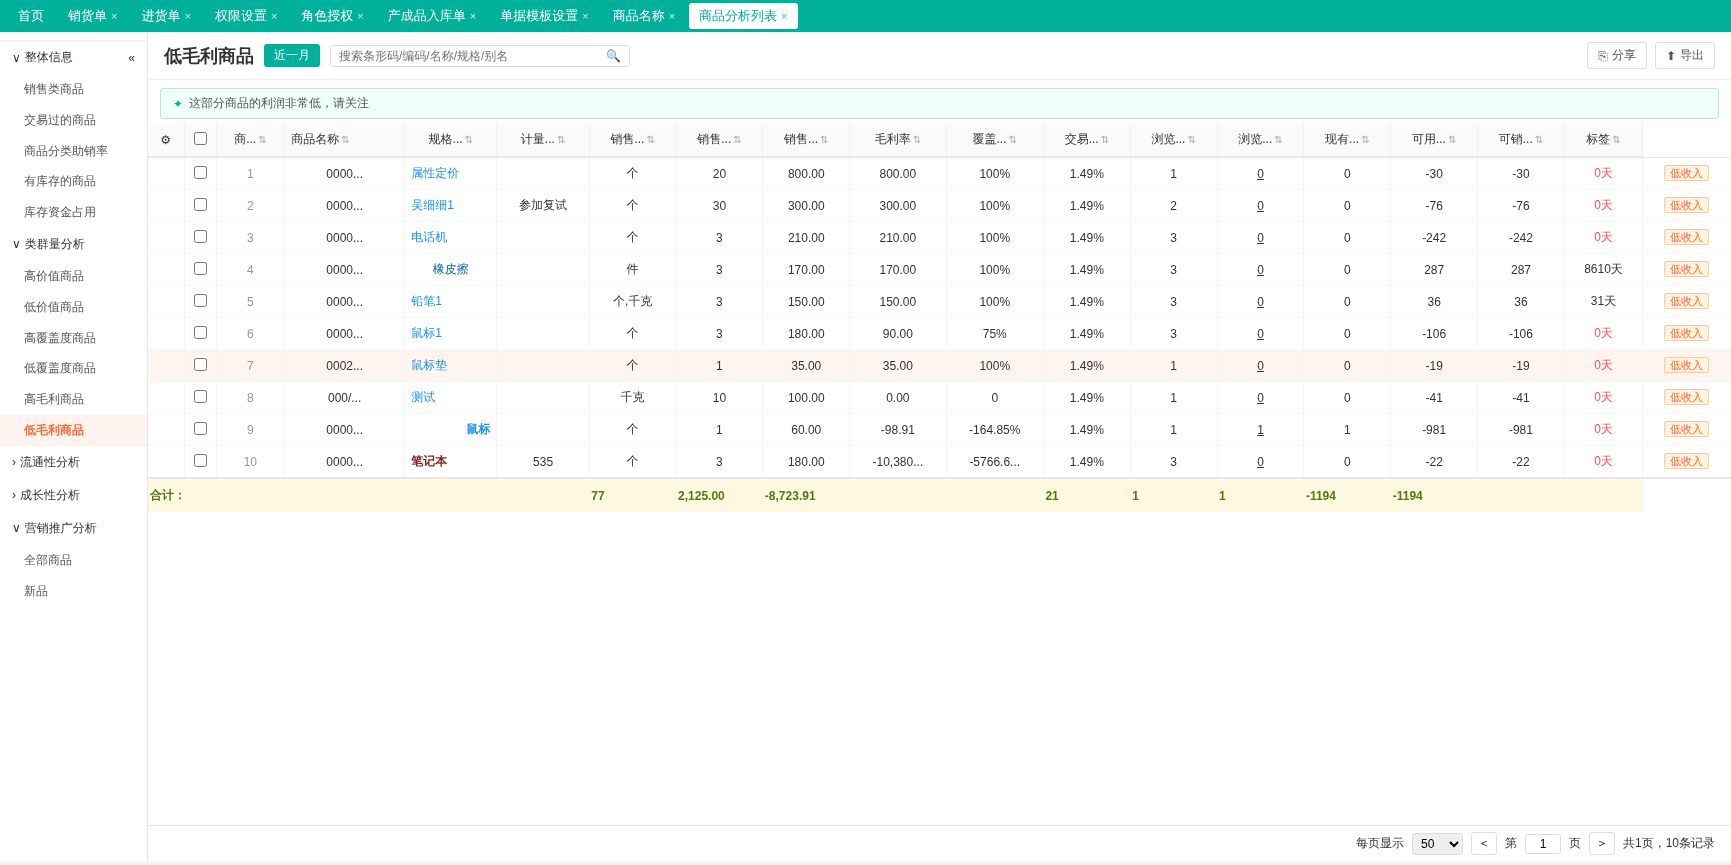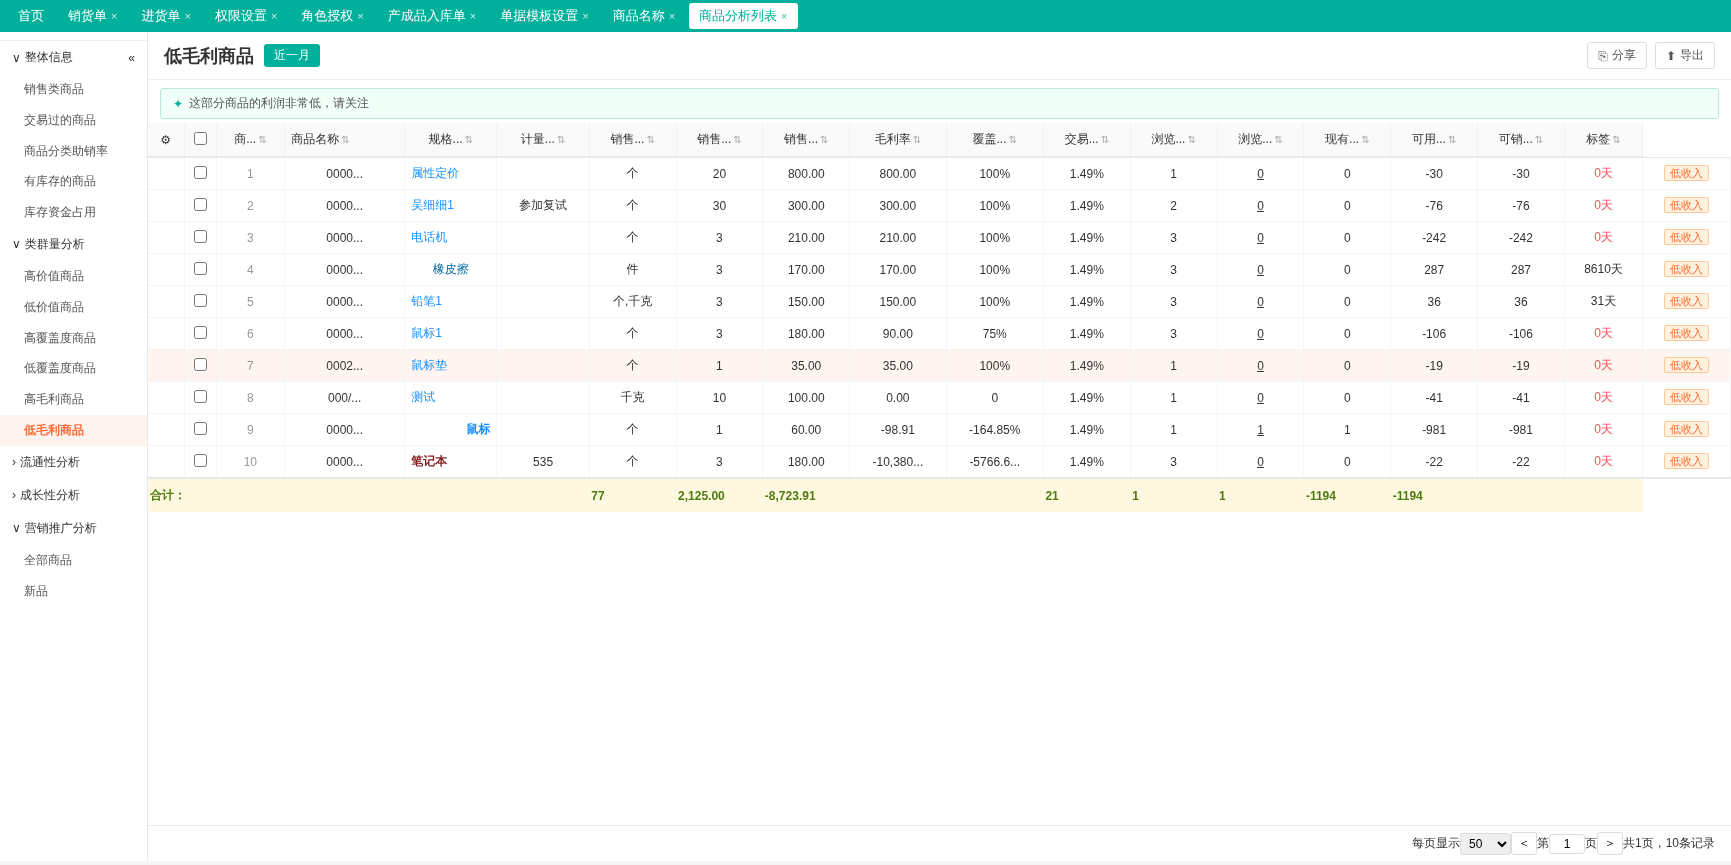--- a/index.html
+++ b/index.html
@@ -193,20 +193,21 @@
     }
 
     
     .pagination-bar {
       display: flex;
       align-items: center;
       justify-content: flex-end;
       padding: 6px 16px;
       border-top: 1px solid #e8e8e8;
       background: #fff;
+      gap: 8px;
       font-size: 12px;
     }
     .pagination-bar select {
       border: 1px solid #ddd;
       padding: 2px 4px;
       border-radius: 3px;
       font-size: 12px;
     }
     .page-btn {
       border: 1px solid #ddd;
@@ -315,20 +316,24 @@
     </div>
     <div class="sidebar-item">全部商品</div>
     <div class="sidebar-item">新品</div>
   </aside>
 
   <div class="main-content">
 
     <div class="page-header">
       <h1 class="page-title">低毛利商品</h1>
       <button class="filter-btn">近一月</button>
+      <div class="search-box">
+        <input type="text" placeholder="搜索条形码/编码/名称/规格/别名" style="">
+        <span style="color:#aaa; cursor:pointer;">🔍</span>
+      </div>
       <div class="header-actions">
         <button class="header-btn">
           <span>⎘</span>
           <span>分享</span>
         </button>
         <button class="header-btn">
           <span>⬆</span>
           <span>导出</span>
         </button>
       </div>

